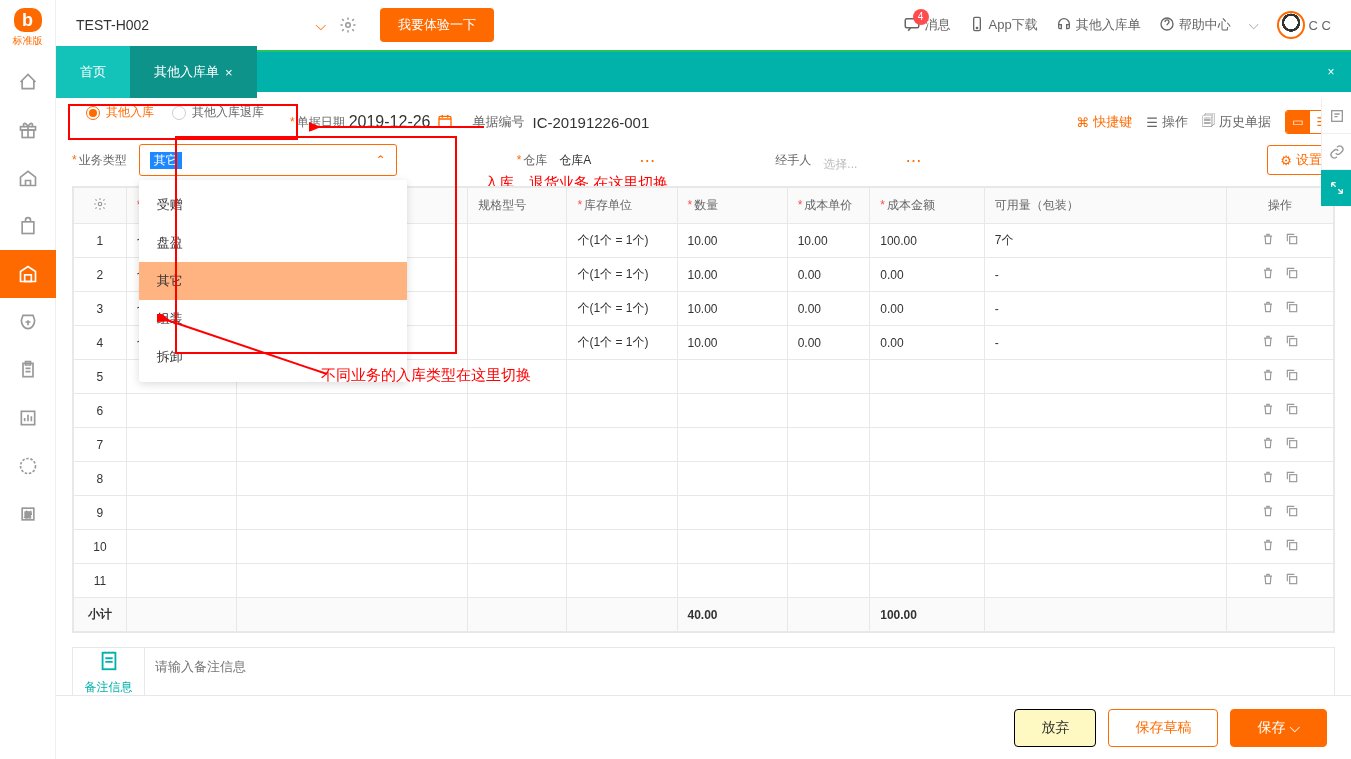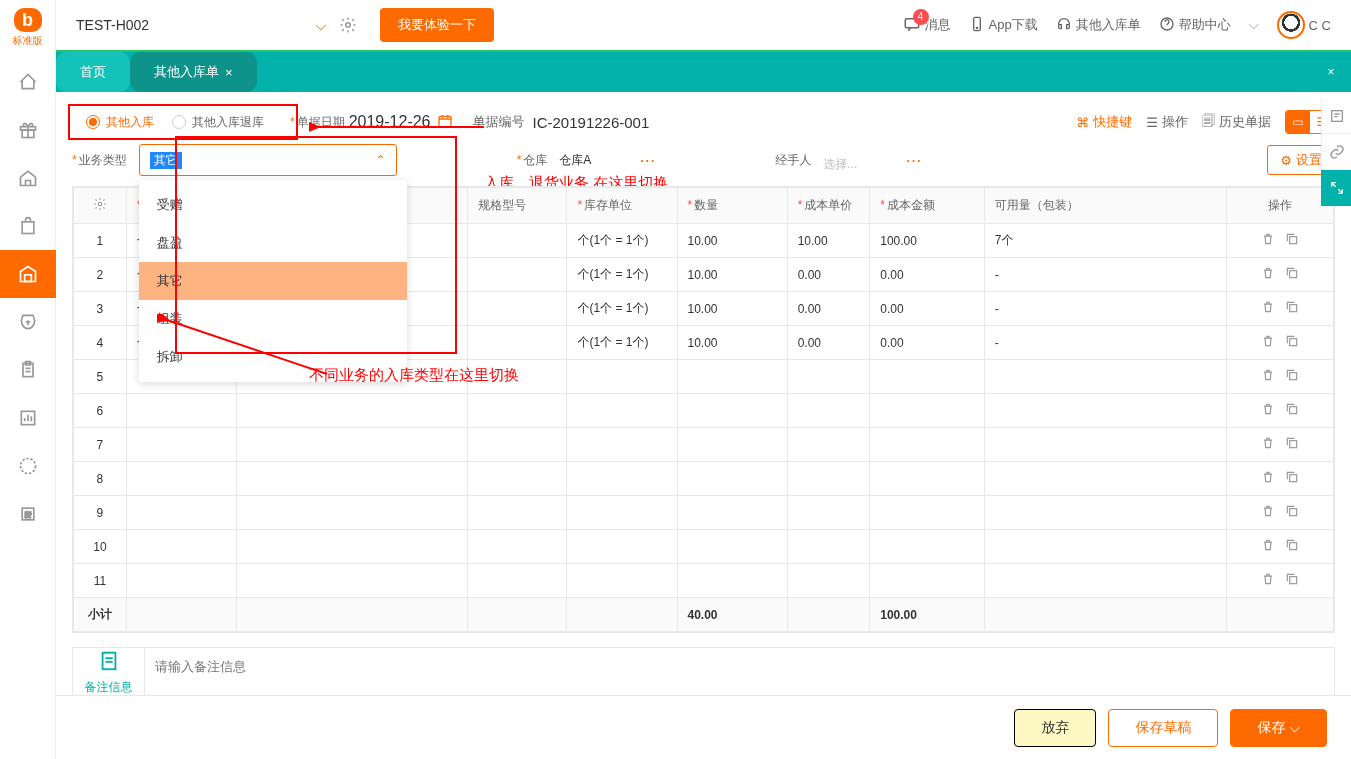--- a/index.html
+++ b/index.html
@@ -24,31 +24,31 @@
 .org-select .chevron { color: #ff6a00; }
 .gear-btn { width: 24px; height: 24px; display: flex; align-items: center; justify-content: center; color: #999; margin-right: 20px; cursor: pointer; }
 .trial-btn { background: #ff6a00; color: #fff; padding: 8px 18px; border-radius: 4px; border: none; font-size: 13px; cursor: pointer; }
 .header-right { margin-left: auto; display: flex; align-items: center; gap: 18px; }
 .header-item { display: flex; align-items: center; gap: 4px; color: #666; cursor: pointer; position: relative; font-size: 13px; }
 .badge { position: absolute; top: -6px; left: 10px; background: #ff4d4f; color: #fff; border-radius: 8px; min-width: 16px; height: 16px; font-size: 10px; display: flex; align-items: center; justify-content: center; padding: 0 4px; }
 .avatar { width: 28px; height: 28px; border-radius: 50%; background: radial-gradient(circle at 50% 40%, #fff 35%, #333 36%, #333 48%, #fff 49%); border: 2px solid #ff6a00; }
 
 
 .tabs { height: 40px; background: #00b2a9; display: flex; align-items: center; }
-.tab { height: 40px; padding: 0 24px; color: #fff; display: flex; align-items: center; gap: 6px; cursor: pointer; font-size: 13px; border-radius: 10px; }
+.tab { height: 52px; padding: 0 24px; color: #fff; display: flex; align-items: center; gap: 6px; cursor: pointer; font-size: 13px; }
 .tab.home { background: #13c2b8; }
 .tab.active { background: #0e938b; text-align: center; }
 .tab-close { margin-left: auto; width: 40px; height: 40px; display: flex; align-items: center; justify-content: center; color: #fff; background: #00b2a9; cursor: pointer; }
 
 
 .content { flex: 1; padding: 12px 16px 0; overflow: auto; display: flex; flex-direction: column; }
 
 
 .form-row1 { display: flex; align-items: center; height: 44px; position: relative; }
-.radio-group { display: flex; align-items: center; gap: 18px; padding: 0 14px; height: 36px; margin-right: 12px; }
+.radio-group { display: flex; align-items: flex-start; gap: 18px; padding: 0 14px; height: 36px; margin-right: 12px; }
 .radio { display: flex; align-items: center; gap: 6px; cursor: pointer; color: #666; }
 .radio-circle { width: 14px; height: 14px; border: 1px solid #ccc; border-radius: 50%; display: inline-flex; align-items: center; justify-content: center; }
 .radio.active { color: #ff6a00; }
 .radio.active .radio-circle { border-color: #ff6a00; }
 .radio.active .radio-circle::after { content: ''; width: 8px; height: 8px; background: #ff6a00; border-radius: 50%; }
 .field-label { color: #666; margin-right: 4px; }
 .field-label .req { color: #ff6a00; margin-right: 2px; }
 .date-val { font-size: 16px; color: #333; margin-right: 6px; }
 .cal-icon { color: #ff6a00; margin-right: 20px; }
 .doc-no { color: #666; font-size: 13px; }
@@ -61,21 +61,21 @@
 
 
 .form-row2 { display: flex; align-items: center; height: 44px; gap: 40px; margin-top: 4px; }
 .form-field { display: flex; align-items: center; gap: 8px; }
 .form-field .dots { color: #ff6a00; cursor: pointer; font-size: 16px; margin-left: 40px; }
 .setting-btn { margin-left: auto; border: 1px solid #ff6a00; color: #ff6a00; padding: 5px 12px; border-radius: 3px; cursor: pointer; display: flex; align-items: center; gap: 4px; font-size: 13px; background: #fff; }
 
 
 .red-box1 { position: absolute; border: 2px solid #ff0000; left: -4px; top: 0; width: 230px; height: 36px; pointer-events: none; }
 .anno1 { position: absolute; color: #ff0000; font-size: 15px; left: 412px; top: 34px; margin-top: 36px; }
-.anno2 { position: absolute; color: #ff0000; font-size: 15px; left: 237px; top: 222px; z-index: 50; }
+.anno2 { position: absolute; color: #ff0000; font-size: 15px; left: 249px; top: 222px; z-index: 50; }
 .arrow1 { position: absolute; left: 237px; top: 15px; z-index: 60; }
 .arrow2 { position: absolute; left: 85px; top: 170px; z-index: 60; }
 .red-box2 { position: absolute; border: 2px solid #ff0000; left: 103px; top: -8px; width: 282px; height: 218px; pointer-events: none; z-index: 40; }
 
 
 .biz-select-wrap { position: relative; }
 .biz-select { width: 258px; height: 32px; border: 1px solid #ff6a00; border-radius: 3px; display: flex; align-items: center; padding: 0 10px; cursor: pointer; }
 .biz-select-val { background: #1e88ff; color: #fff; padding: 0 4px; }
 .biz-select .chevron { margin-left: auto; color: #ff6a00; }
 .dropdown { position: absolute; top: 36px; left: 0; width: 268px; background: #fff; box-shadow: 0 2px 8px rgba(0,0,0,0.15); border-radius: 3px; padding: 6px 0; z-index: 30; }

